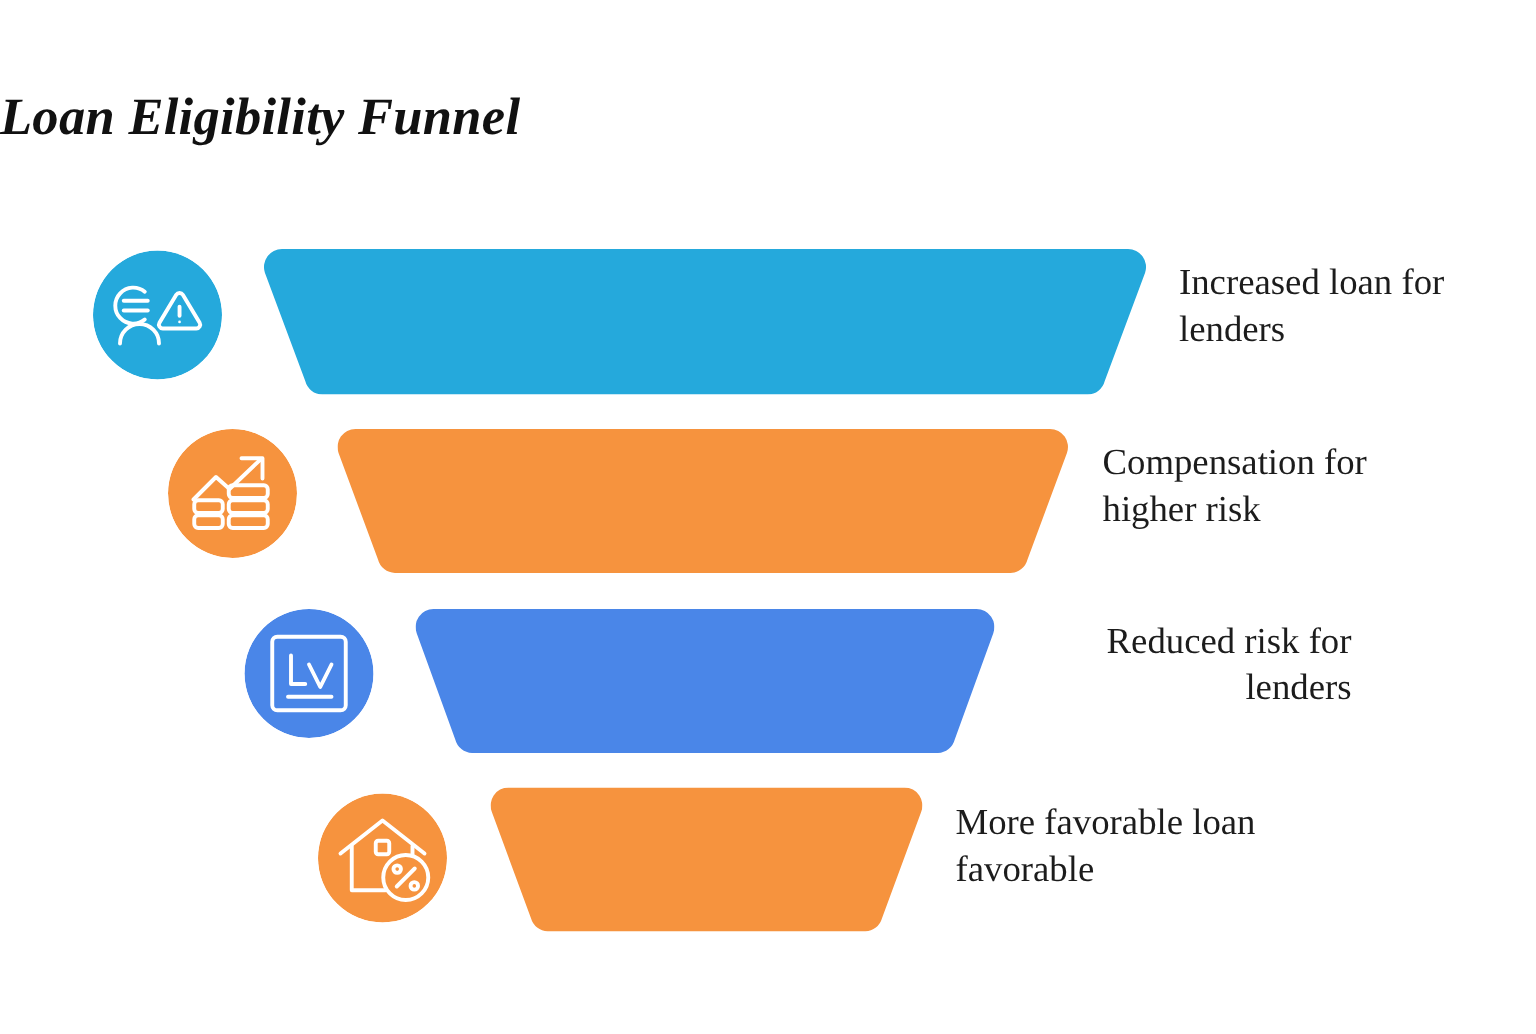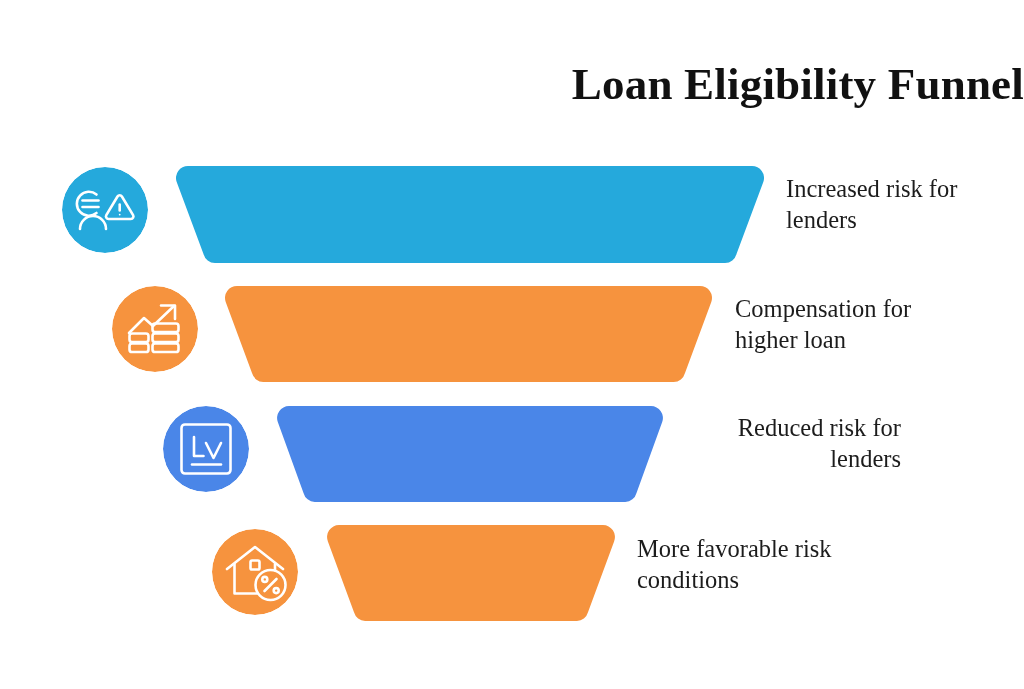--- a/index.html
+++ b/index.html
@@ -16,26 +16,27 @@
   #canvas {
     position: relative;
     width: 1024px;
     height: 689px;
   }
   #chart-title {
     position: absolute;
     top: 58px;
     left: 0;
     width: 1024px;
-    text-align: right;
-    font-size: 45px;
+    text-align: left;
+    font-size: 35px;
     font-weight: bold;
     color: #111111;
     letter-spacing: 0.2px;
     font-family: "Liberation Serif", "DejaVu Serif", serif;
+    font-style: italic;
   }
   .stage-row {
     position: absolute;
     left: 0;
     width: 1024px;
   }
   .funnel-bar {
     position: absolute;
     display: block;
   }
@@ -72,21 +73,21 @@
         <path d="M55.5 29.5 a2.6 2.6 0 0 1 4.4 0 l11.2 18.6 a2.6 2.6 0 0 1 -2.2 3.9 h-22.4 a2.6 2.6 0 0 1 -2.2 -3.9 z"></path>
         <line x1="57.7" y1="37.5" x2="57.7" y2="43.5"></line>
         <circle cx="57.7" cy="47.6" r="0.9" fill="#ffffff" stroke="none"></circle>
       </g>
     </svg>
 
     <svg class="funnel-bar" style="left:176px; top:166px;" width="588" height="97" viewBox="0 0 588 97">
       <path d="M12 0 H576 a12 12 0 0 1 11.4 15.8 L560.5 88 a12 12 0 0 1 -11.4 9 H38.9 a12 12 0 0 1 -11.4 -9 L0.6 15.8 A12 12 0 0 1 12 0 Z" fill="#25a9dc"></path>
     </svg>
 
-    <div class="stage-label" style="left:786px; top:173px; width:218px;">Increased risk for lenders</div>
+    <div class="stage-label" style="left:786px; top:173px; width:218px;">Increased loan for lenders</div>
   </div>
 
   <div class="stage-row" style="top:0;">
 
     <svg class="icon-badge" style="left:112px; top:286px;" width="86" height="86" viewBox="0 0 86 86">
       <circle cx="43" cy="43" r="43" fill="#f6933e"></circle>
       <g fill="none" stroke="#ffffff" stroke-width="2.6" stroke-linecap="round" stroke-linejoin="round">
         <polyline points="17,47 32,32 41,40 62,20"></polyline>
         <polyline points="49,19.5 63,19.5 63,33"></polyline>
         <rect x="40.5" y="37.5" width="26" height="8.5" rx="2.6"></rect>
@@ -94,21 +95,21 @@
         <rect x="40.5" y="57.5" width="26" height="8.5" rx="2.6"></rect>
         <rect x="17.5" y="47.5" width="19" height="8.5" rx="2.6"></rect>
         <rect x="17.5" y="57.5" width="19" height="8.5" rx="2.6"></rect>
       </g>
     </svg>
 
     <svg class="funnel-bar" style="left:225px; top:286px;" width="487" height="96" viewBox="0 0 487 96">
       <path d="M12 0 H475 a12 12 0 0 1 11.3 16 L460 87 a12 12 0 0 1 -11.3 9 H38.3 a12 12 0 0 1 -11.3 -9 L0.7 16 A12 12 0 0 1 12 0 Z" fill="#f6933e"></path>
     </svg>
 
-    <div class="stage-label" style="left:735px; top:293px; width:230px;">Compensation for higher loan</div>
+    <div class="stage-label" style="left:735px; top:293px; width:230px;">Compensation for higher risk</div>
   </div>
 
   <div class="stage-row" style="top:0;">
 
     <svg class="icon-badge" style="left:163px; top:406px;" width="86" height="86" viewBox="0 0 86 86">
         <circle cx="43" cy="43" r="43" fill="#4a86e8"></circle>
         <g fill="none" stroke="#ffffff" stroke-width="2.6" stroke-linecap="round" stroke-linejoin="round">
           <rect x="18.5" y="18.5" width="49" height="49" rx="3.4"></rect>
           <polyline points="31,31 31,50 40.5,50"></polyline>
           <polyline points="43,37 50.5,52 58,37"></polyline>
@@ -136,16 +137,16 @@
           <line x1="52.5" y1="62" x2="64.5" y2="50"></line>
           <circle cx="52.8" cy="50.4" r="2.5"></circle>
           <circle cx="64.2" cy="61.6" r="2.5"></circle>
         </g>
     </svg>
 
     <svg class="funnel-bar" style="left:327px; top:525px;" width="288" height="96" viewBox="0 0 288 96">
       <path d="M12 0 H276 a12 12 0 0 1 11.1 16.4 L261 87.2 a12 12 0 0 1 -11.1 8.8 H38.1 a12 12 0 0 1 -11.1 -8.8 L0.9 16.4 A12 12 0 0 1 12 0 Z" fill="#f6933e"></path>
     </svg>
 
-    <div class="stage-label" style="left:637px; top:533px; width:245px;">More favorable risk conditions</div>
+    <div class="stage-label" style="left:637px; top:533px; width:245px;">More favorable loan favorable</div>
   </div>
 
 </div>
 
 </body></html>

